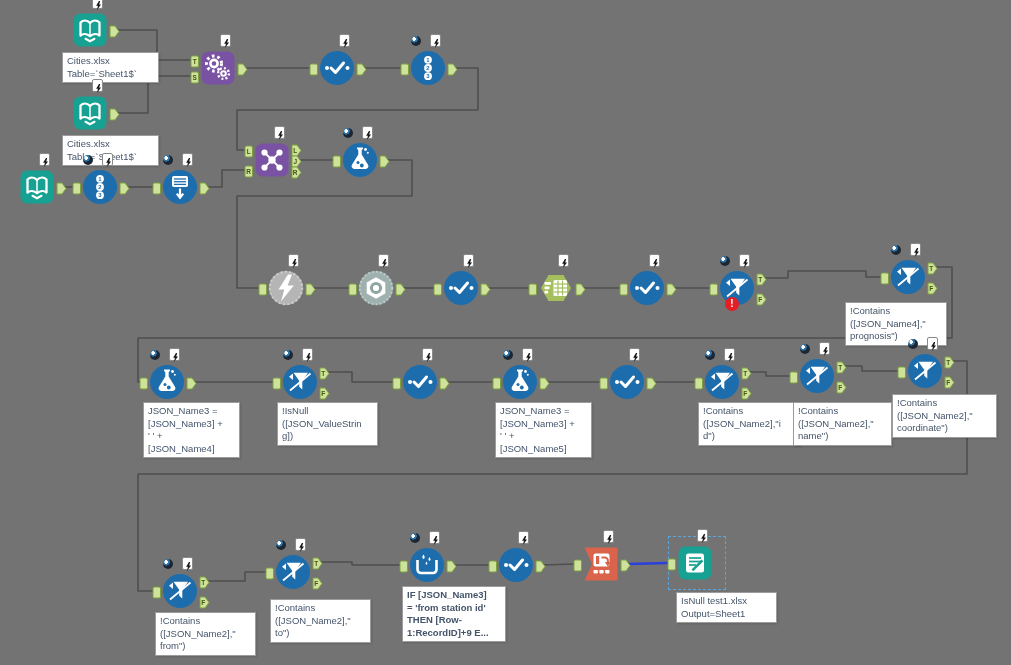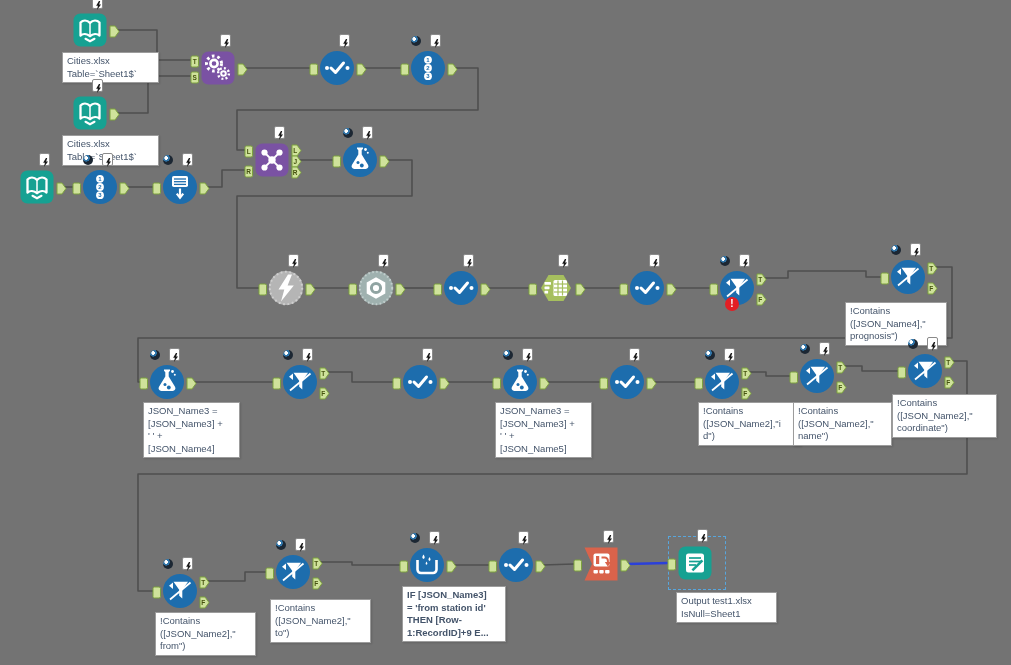--- a/index.html
+++ b/index.html
@@ -69,20 +69,25 @@
       <div>!Contains</div>
       <div>([JSON_Name4],"</div>
       <div>prognosis")</div>
     </div>
     <div class="annotation" style="left: 143px; top: 402px; width: 88px;">
       <div>JSON_Name3 =</div>
       <div>[JSON_Name3] +</div>
       <div>' ' +</div>
       <div>[JSON_Name4]</div>
     </div>
+    <div class="annotation" style="left: 277px; top: 402px; width: 92px;">
+      <div>!IsNull</div>
+      <div>([JSON_ValueStrin</div>
+      <div>g])</div>
+    </div>
     <div class="annotation" style="left: 495px; top: 402px; width: 88px;">
       <div>JSON_Name3 =</div>
       <div>[JSON_Name3] +</div>
       <div>' ' +</div>
       <div>[JSON_Name5]</div>
     </div>
     <div class="annotation" style="left: 698px; top: 402px; width: 94px;">
       <div>!Contains</div>
       <div>([JSON_Name2],"i</div>
       <div>d")</div>
@@ -107,22 +112,22 @@
       <div>([JSON_Name2],"</div>
       <div>to")</div>
     </div>
     <div class="annotation" style="left: 402px; top: 586px; width: 95px; font-weight: bold;">
       <div>IF [JSON_Name3]</div>
       <div>= 'from station id'</div>
       <div>THEN [Row-</div>
       <div>1:RecordID]+9 E...</div>
     </div>
     <div class="annotation" style="left: 676px; top: 592px; width: 92px;">
-      <div>Output test1.xlsx</div>
-      <div>IsNull=Sheet1</div>
+      <div>IsNull test1.xlsx</div>
+      <div>Output=Sheet1</div>
     </div>
     <div class="tool" style="left: 72px; top: 12px;">
       <svg class="icon" viewBox="0 0 36 36">
         <rect x="1.5" y="1.5" width="33" height="33" rx="7" fill="#16a192"></rect>
         <path d="M8.5 10.5 C11 8 15 8 18 10.8 C21 8 25 8 27.5 10.5 L27.5 23.5 C25 21.5 21 21.7 18 24.2 C15 21.7 11 21.5 8.5 23.5 Z" fill="none" stroke="#fff" stroke-width="2.3" stroke-linejoin="round"></path>
      <line x1="18" y1="10.8" x2="18" y2="24" stroke="#fff" stroke-width="1.5"></line>
      <path d="M13.5 26.8 L18 29.2 L22.5 26.8" fill="none" stroke="#fff" stroke-width="2.1" stroke-linecap="round"></path>
       </svg>
       <div class="anchor out" style="top: 11.5px;"><svg viewBox="0 0 11 13" width="11" height="13">
           <polygon points="1,1 6,1 10,6.5 6,12 1,12" fill="#cfe29b" stroke="#7da23f" stroke-width="1"></polygon>

